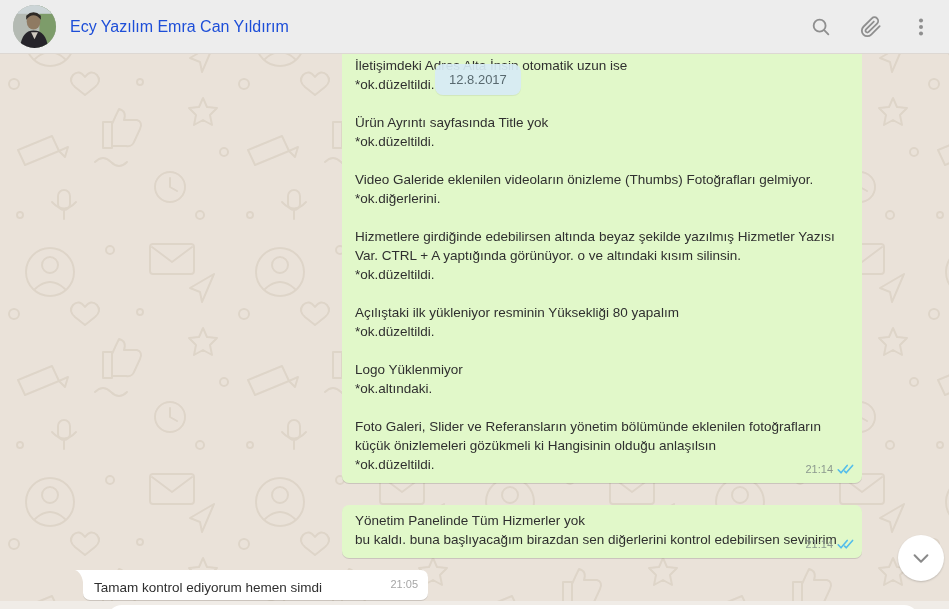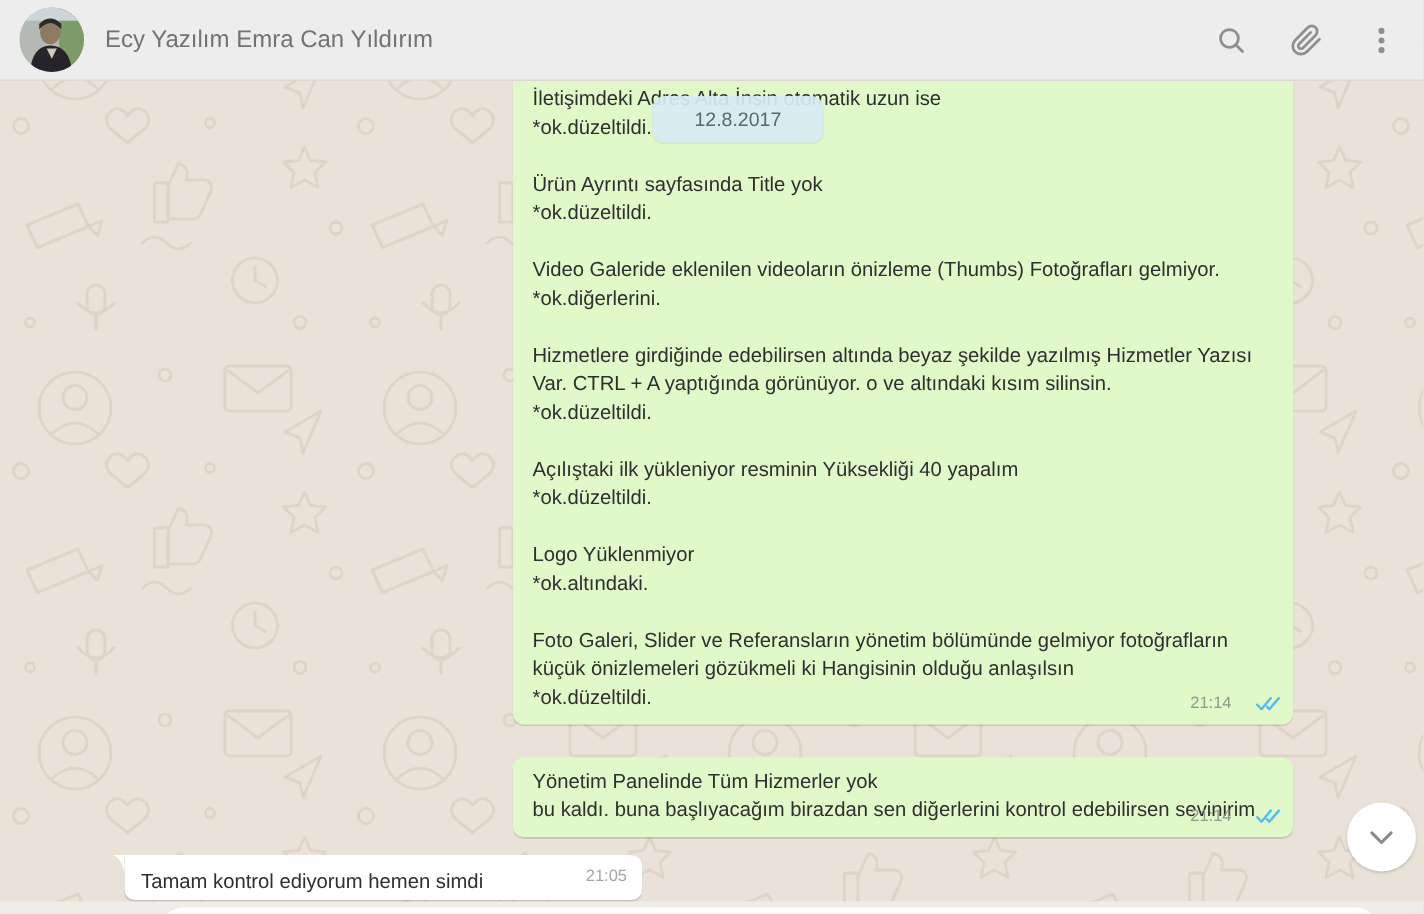--- a/index.html
+++ b/index.html
@@ -29,21 +29,21 @@
     border-bottom:1px solid #ddd8d3;
     display:flex;align-items:center;
     padding:0 14px 0 13px;
   }
   .avatar{
     width:43px;height:43px;border-radius:50%;overflow:hidden;
     flex:0 0 auto;cursor:pointer;background:#b9bdb4;
   }
   .title{
     margin-left:14px;flex:1 1 auto;
-    font-size:16px;font-weight:500;color:#737373;
+    font-size:16px;font-weight:500;color:#1d4ed8;
     white-space:nowrap;overflow:hidden;text-overflow:ellipsis;
     cursor:pointer;
   }
   .header-icons{display:flex;align-items:center;gap:22px;}
   .icon-btn{
     width:28px;height:28px;border:none;background:transparent;cursor:pointer;
     display:flex;align-items:center;justify-content:center;padding:0;
   }
   .icon-btn svg{display:block;}
   
@@ -71,32 +71,32 @@
     left:83px;top:570px;width:345px;height:30px;
     padding:8px 13px 8px 11px;
     border-top-left-radius:0;
   }
   .bubble-3 p{white-space:nowrap;}
   .tail-in{
     position:absolute;left:-8px;top:0;
   }
   .meta{
     position:absolute;right:8px;bottom:4px;
-    display:flex;align-items:center;gap:16px;
+    display:flex;align-items:center;gap:4px;
     font-size:11px;color:#8c998f;
   }
   .bubble-3 .meta{color:#a6a6a6;right:10px;bottom:6px;}
   
   .date-badge{
     position:absolute;left:435px;top:64px;z-index:2;
     background:var(--date-badge-background);
     opacity:.92;
     border-radius:8px;
     box-shadow:0 1px 1px rgba(0,0,0,.08);
-    padding:8px 28px;
+    padding:8px 14px;
     font-size:13px;color:#4d5d68;
   }
   
   .scroll-down{
     position:absolute;left:898px;top:535px;width:46px;height:46px;z-index:4;
     border-radius:50%;border:none;background:#fff;cursor:pointer;
     box-shadow:0 1px 2px rgba(0,0,0,.18);
     display:flex;align-items:center;justify-content:center;
   }
   
@@ -181,25 +181,25 @@
 
 <div class="bubble out bubble-1">
   <p>İletişimdeki Adres Alta İnsin otomatik uzun ise
 *ok.düzeltildi.</p>
   <p>Ürün Ayrıntı sayfasında Title yok
 *ok.düzeltildi.</p>
   <p>Video Galeride eklenilen videoların önizleme (Thumbs) Fotoğrafları gelmiyor.
 *ok.diğerlerini.</p>
   <p>Hizmetlere girdiğinde edebilirsen altında beyaz şekilde yazılmış Hizmetler Yazısı Var. CTRL + A yaptığında görünüyor. o ve altındaki kısım silinsin.
 *ok.düzeltildi.</p>
-  <p>Açılıştaki ilk yükleniyor resminin Yüksekliği 40 yapalım
+  <p>Açılıştaki ilk yükleniyor resminin Yüksekliği 80 yapalım
 *ok.düzeltildi.</p>
   <p>Logo Yüklenmiyor
 *ok.altındaki.</p>
-  <p>Foto Galeri, Slider ve Referansların yönetim bölümünde gelmiyor fotoğrafların küçük önizlemeleri gözükmeli ki Hangisinin olduğu anlaşılsın
+  <p>Foto Galeri, Slider ve Referansların yönetim bölümünde eklenilen fotoğrafların küçük önizlemeleri gözükmeli ki Hangisinin olduğu anlaşılsın
 *ok.düzeltildi.</p>
   <span class="meta">
     <span>21:14</span>
     <svg width="17" height="11" viewBox="0 0 17 11" fill="none" stroke="#53bdeb" stroke-width="1.6" stroke-linecap="round" stroke-linejoin="round">
       <path d="M1.2 5.8 L4 8.8 L10.2 1.4"></path>
         <path d="M7.6 7.1 L9.2 8.8 L15.6 1.4"></path>
     </svg>
   </span>
 </div>
 

